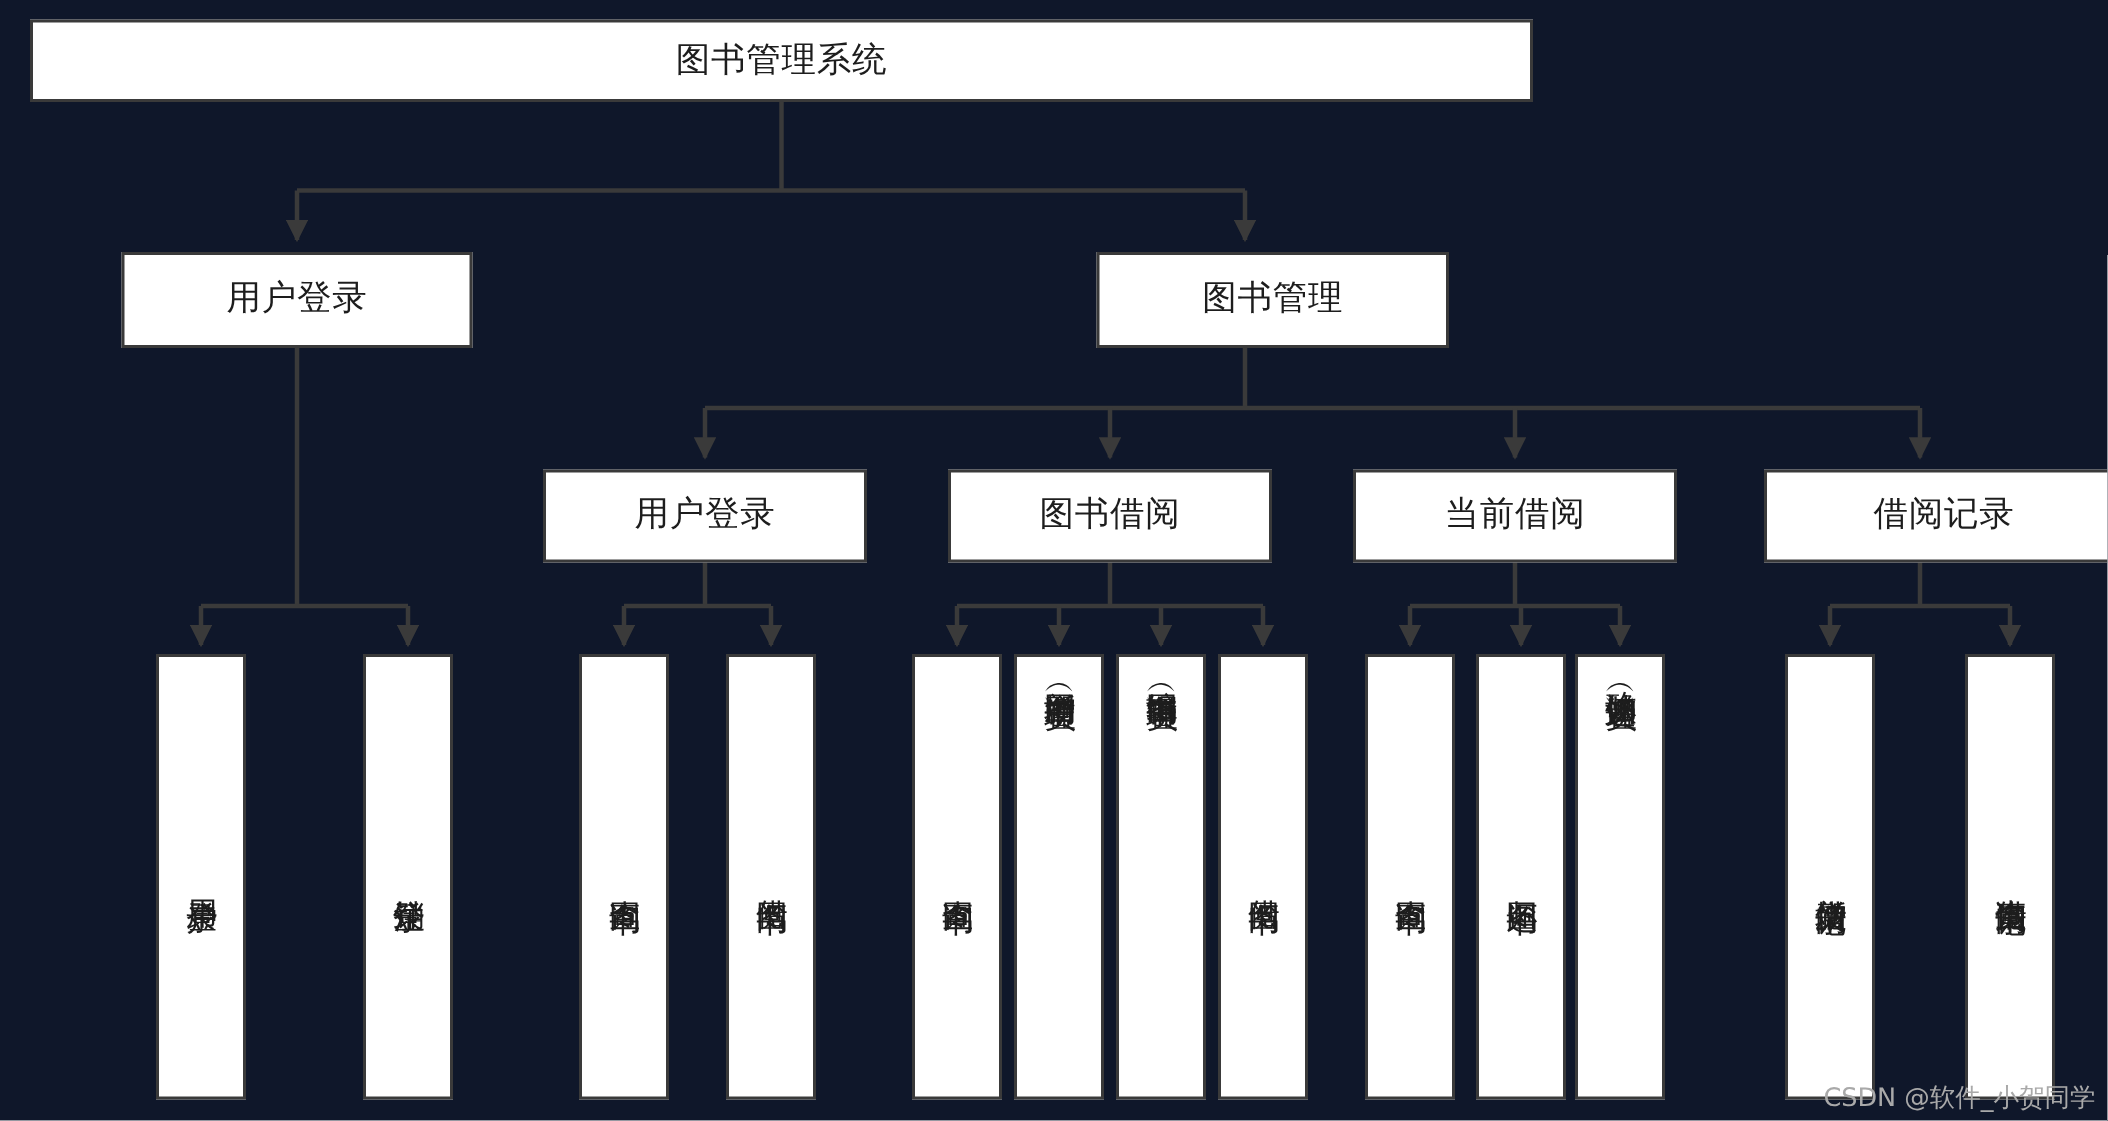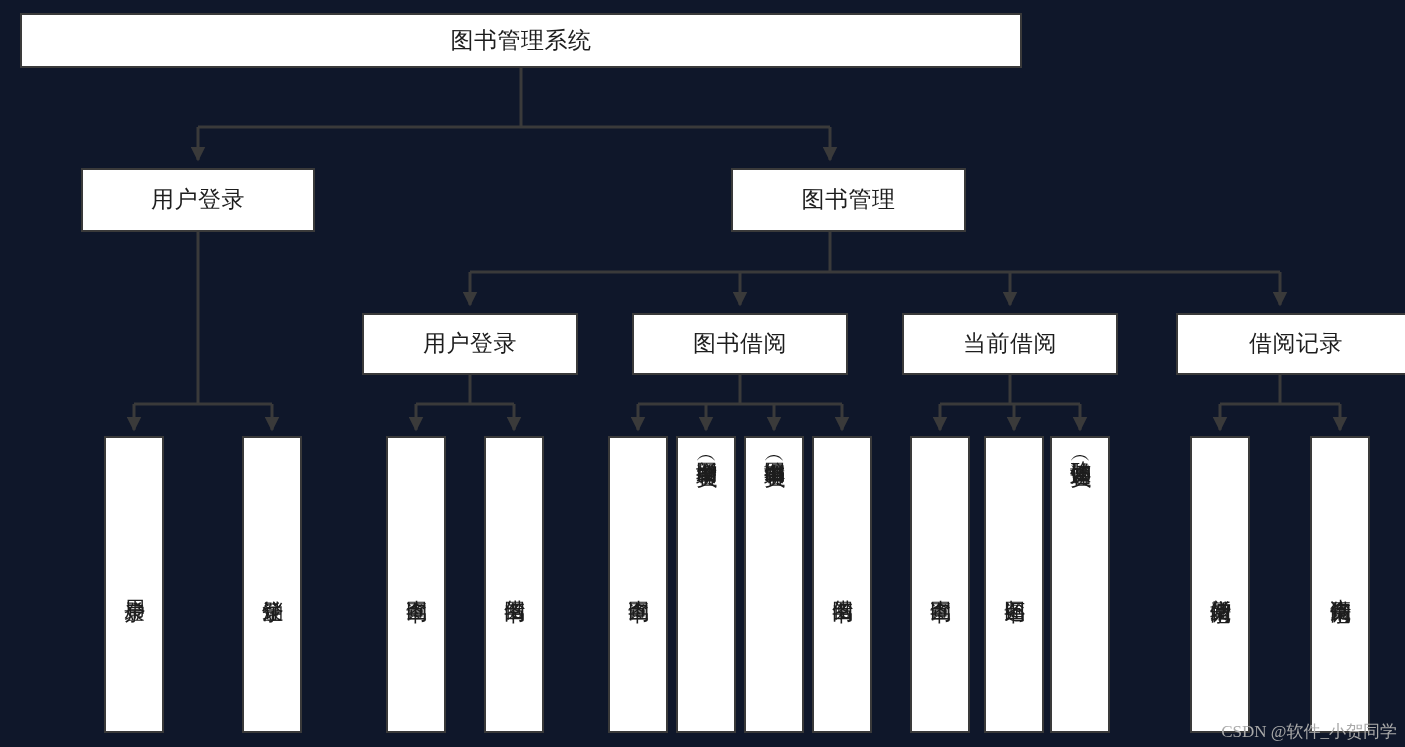--- a/index.html
+++ b/index.html
@@ -74,21 +74,20 @@
   }
   #watermark {
     position: absolute;
     right: 8px;
     bottom: 4px;
     font-size: 17px;
     color: #a9a9a9;
     z-index: 3;
     white-space: nowrap;
     user-select: none;
-    font-family: Liberation Serif, serif;
   }
 </style>
 </head>
 <body>
 
 <div id="canvas">
 
   <svg id="wires" viewBox="0 0 1405 747" xmlns="http://www.w3.org/2000/svg">
     <defs>
       <marker id="arrow" viewBox="0 0 10 10" refX="9" refY="5" markerWidth="5" markerHeight="5" orient="auto-start-reverse">

